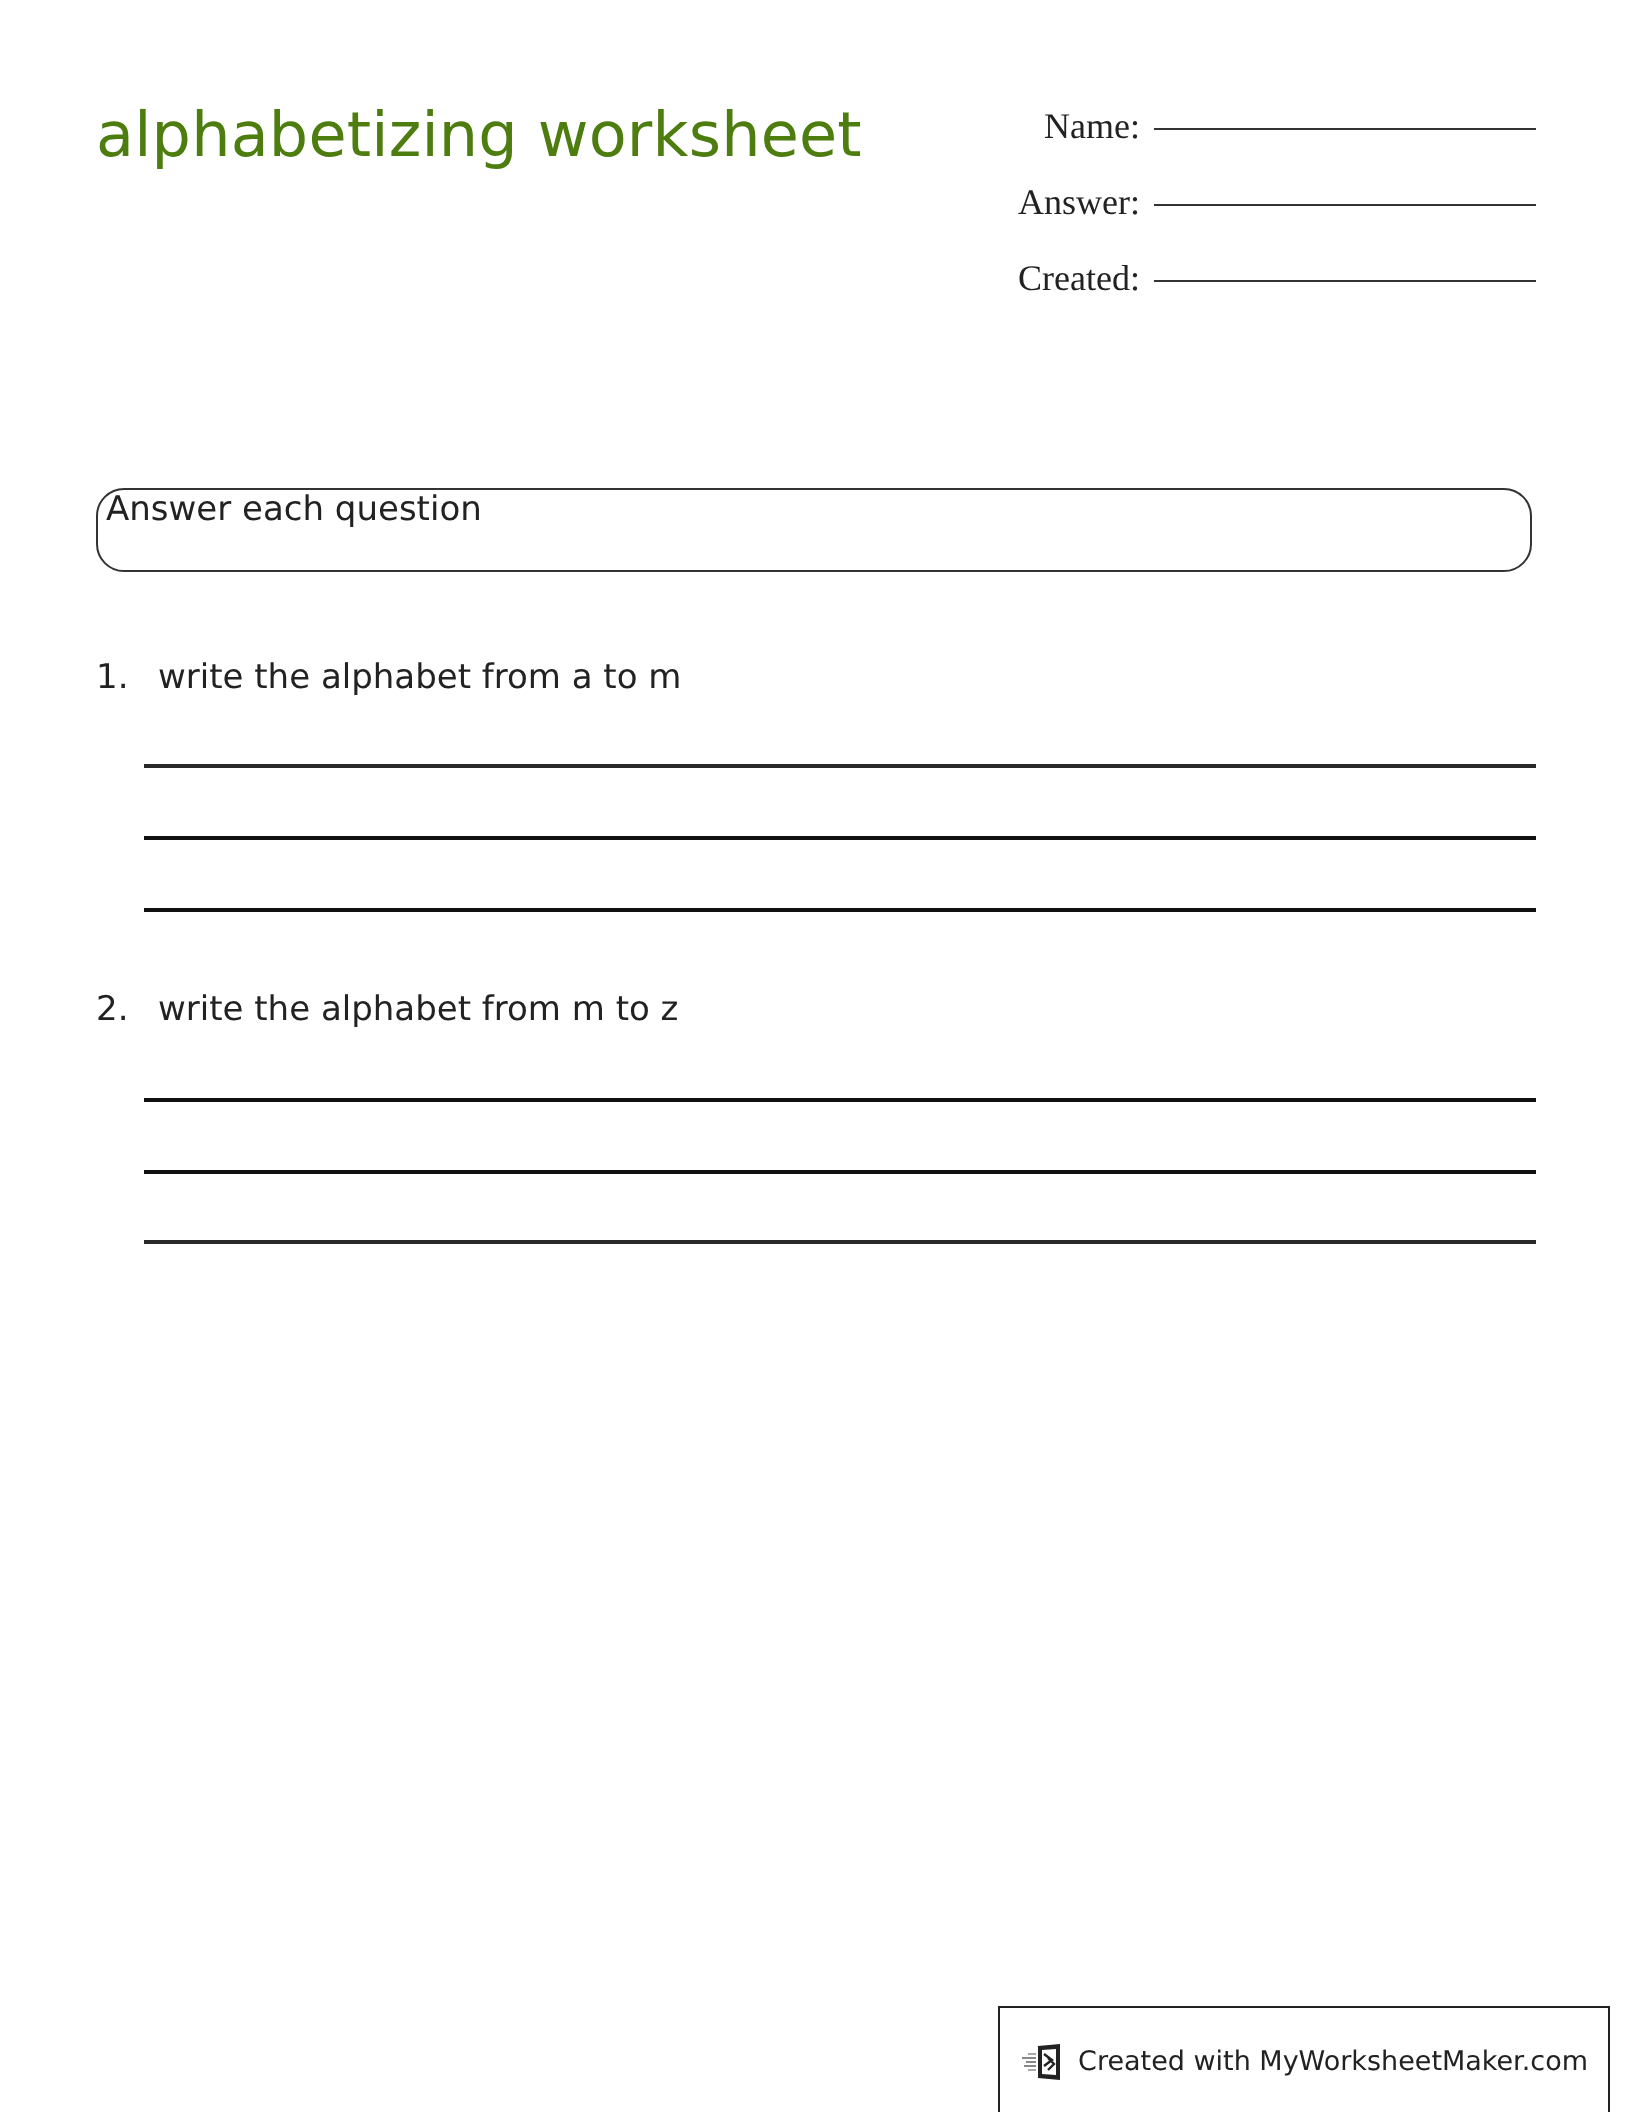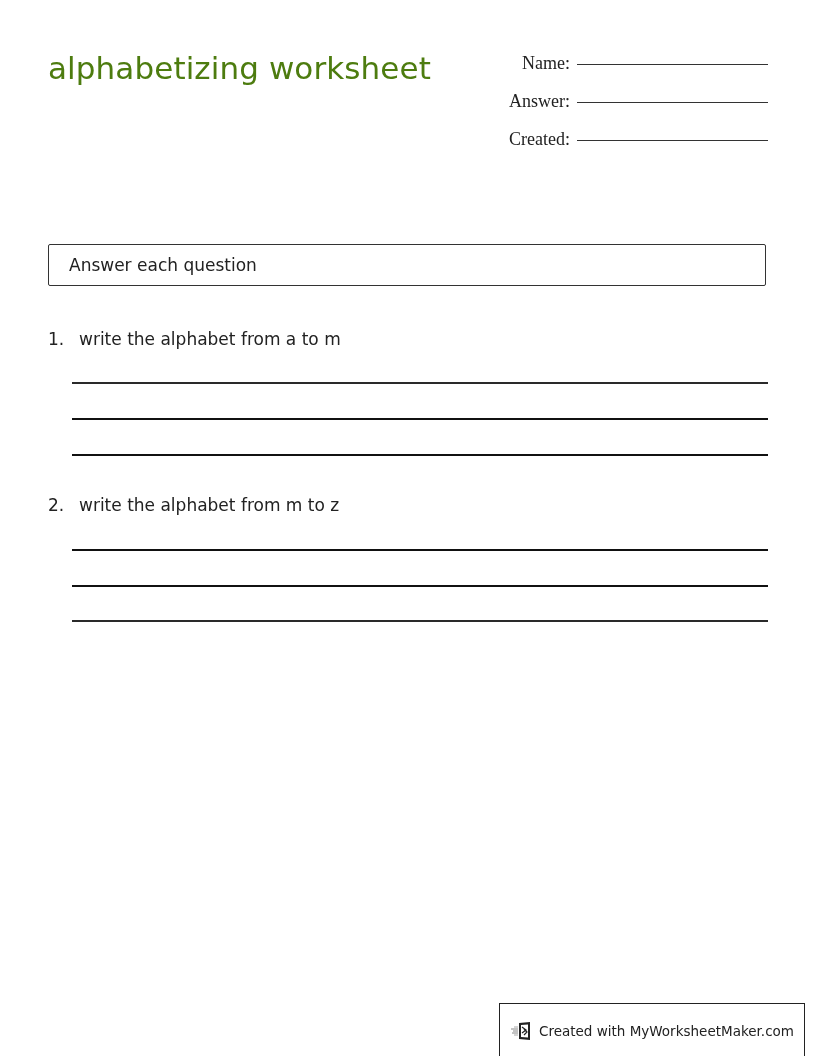--- a/index.html
+++ b/index.html
@@ -53,25 +53,24 @@
       height: 1px;
       margin-bottom: 10px;
     }
     .instructions-box {
       position: absolute;
       left: 48px;
       top: 244px;
       width: 718px;
       height: 42px;
       border: 1.3px solid #333333;
-      border-radius: 2px;
+      border-radius: 14px;
       box-sizing: border-box;
       display: flex;
-      align-items: center;
-      padding-left: 20px;
+      padding-left: 4px;
       font-size: 17px;
       color: #222222;
     }
     .question {
       position: absolute;
       left: 48px;
       width: 720px;
     }
     .q-text {
       display: flex;

